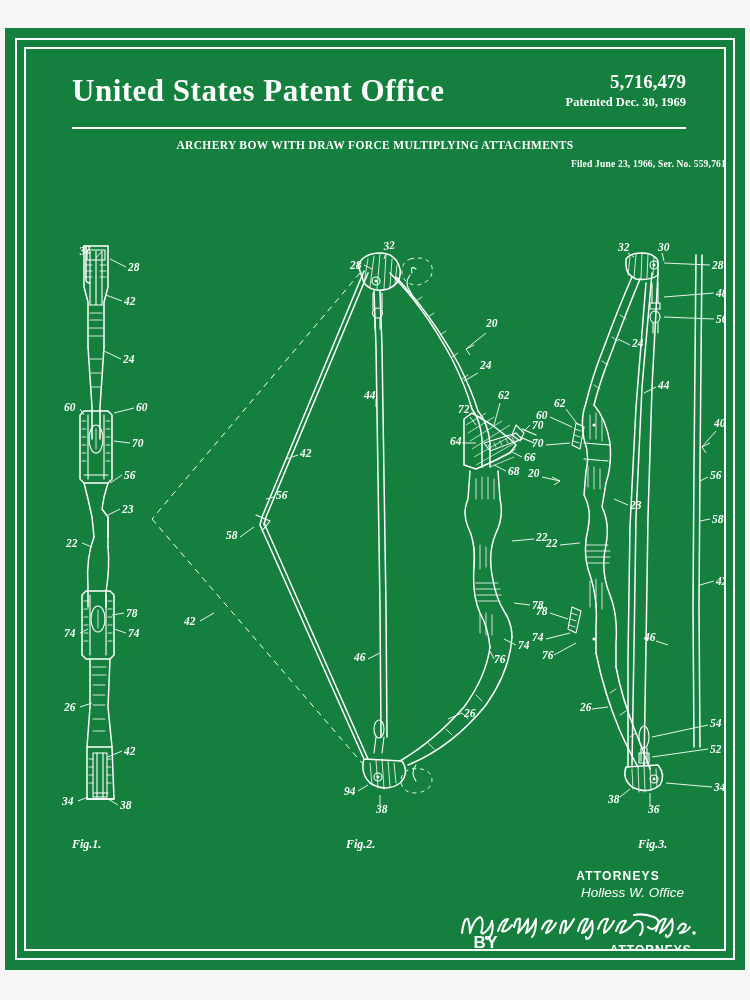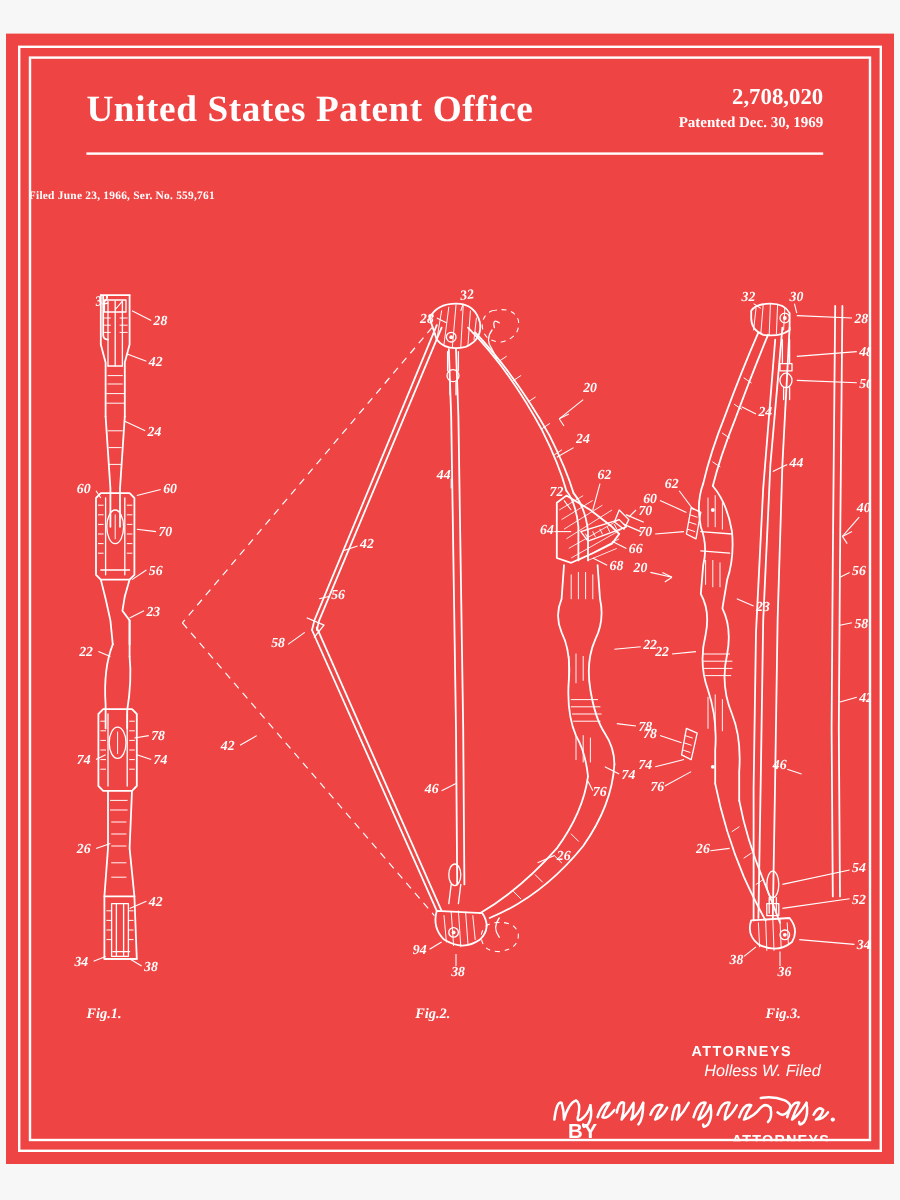--- a/index.html
+++ b/index.html
@@ -1,32 +1,32 @@
 <!DOCTYPE html>
 <html><head>
 <meta charset="utf-8">
 <title>Patent Blueprint</title>
 <style>
   html,body{margin:0;padding:0;background:#f7f7f7;}
   body{width:750px;height:1000px;overflow:hidden;font-family:"Liberation Serif",serif;}
-  #sheet{position:absolute;left:5px;top:28px;width:740px;height:942px;background:#ef4444;}
+  #sheet{position:absolute;left:5px;top:28px;width:740px;height:942px;background:#15803d;}
   .bdr-out{position:absolute;left:10px;top:10px;right:10px;bottom:10px;border:2px solid #ffffff;}
   .bdr-in{position:absolute;left:19px;top:19px;right:19px;bottom:19px;border:2px solid #ffffff;}
   #inner{position:absolute;left:19px;top:19px;right:19px;bottom:19px;overflow:hidden;}
   .hdr{position:absolute;left:0;right:0;top:0;height:110px;}
   .office-title{position:absolute;left:48px;top:26px;font-family:"Liberation Serif",serif;
       font-weight:bold;font-size:31px;color:#fff;letter-spacing:.5px;white-space:nowrap;}
   .pat-no{position:absolute;right:40px;top:24px;font-family:"Liberation Serif",serif;
       font-weight:bold;font-size:19px;color:#fff;text-align:right;white-space:nowrap;}
   .pat-date{position:absolute;right:40px;top:48px;font-family:"Liberation Serif",serif;
       font-weight:bold;font-size:12.5px;color:#fff;text-align:center;white-space:nowrap;}
   .hrule{position:absolute;left:48px;right:40px;top:80px;height:2px;background:#fff;}
   .inv-title{position:absolute;left:0;right:0;top:92px;text-align:center;color:#fff;
       font-family:"Liberation Serif",serif;font-weight:bold;font-size:11.5px;letter-spacing:.35px;}
-  .filed{position:absolute;left:0;right:0;top:112px;text-align:left;color:#fff;
+  .filed{position:absolute;left:0;right:0;top:112px;text-align:right;color:#fff;
       font-family:"Liberation Serif",serif;font-weight:bold;font-size:9.5px;letter-spacing:.2px;}
   #draw{position:absolute;left:0;top:0;width:702px;height:904px;}
   .cap{position:absolute;color:#fff;font-family:"Liberation Serif",serif;font-weight:bold;
       font-style:italic;font-size:12px;}
   .foot{position:absolute;color:#fff;font-family:"Liberation Sans",sans-serif;}
   .f-inv{right:66px;top:822px;font-size:12px;font-weight:bold;letter-spacing:1.2px;}
   .f-name{right:42px;top:838px;font-size:13.5px;font-style:italic;}
   .f-by{right:228px;top:886px;font-size:17px;font-weight:bold;letter-spacing:.5px;}
   .f-att{right:30px;top:896px;font-size:12px;font-weight:bold;letter-spacing:1px;text-align:center;}
   .sig{position:absolute;right:28px;top:860px;width:240px;height:38px;}
@@ -35,23 +35,24 @@
 <body>
 
 <div id="sheet">
   <div class="bdr-out"></div>
   <div class="bdr-in"></div>
 
   <div id="inner">
 
     <div class="hdr">
       <div class="office-title">United States Patent Office</div>
-      <div class="pat-no">2,708,020</div>
+      <div class="pat-no">5,716,479</div>
       <div class="pat-date">Patented Dec. 30, 1969</div>
       <div class="hrule"></div>
+      <div class="inv-title">ARCHERY BOW WITH DRAW FORCE MULTIPLYING ATTACHMENTS</div>
       <div class="filed">Filed June 23, 1966, Ser. No. 559,761</div>
     </div>
 
     <svg id="draw" viewBox="0 0 702 904">
       <defs>
         <style>
           .ln{fill:none;stroke:#fff;stroke-width:1.5;stroke-linecap:round;stroke-linejoin:round;}
           .ln2{fill:none;stroke:#fff;stroke-width:1.1;stroke-linecap:round;stroke-linejoin:round;}
           .thin{fill:none;stroke:#fff;stroke-width:.8;stroke-linecap:round;}
           .hatch{fill:none;stroke:#fff;stroke-width:.7;}
@@ -372,21 +373,21 @@
         <text class="num" x="624" y="766">36</text>
         <path class="lead" d="M626 758 L626 746"></path>
       </g>
     </svg>
 
     <div class="cap" style="left:48px;top:790px">Fig.1.</div>
     <div class="cap" style="left:322px;top:790px">Fig.2.</div>
     <div class="cap" style="left:614px;top:790px">Fig.3.</div>
 
     <div class="foot f-inv">ATTORNEYS</div>
-    <div class="foot f-name">Holless  W. Filed</div>
+    <div class="foot f-name">Holless  W. Office</div>
     <div class="foot f-by">BY</div>
 
     <svg class="sig" viewBox="0 0 240 38">
       <g fill="none" stroke="#fff" stroke-width="2.1" stroke-linecap="round" stroke-linejoin="round">
         <path d="M4 26 Q6 10 10 12 Q12 18 12 26 Q16 12 22 10 Q26 12 24 22 Q22 28 26 26 Q32 22 34 14"></path>
         <path d="M34 14 Q36 24 32 30 Q28 34 28 30"></path>
         <path d="M40 24 Q44 12 50 12 Q46 18 44 24 Q48 26 54 18"></path>
         <path d="M56 20 Q58 10 62 12 Q62 20 60 26 Q66 20 70 12 Q70 22 68 26 Q74 22 78 12"></path>
         <path d="M78 12 Q78 26 74 30"></path>
         <path d="M84 22 Q88 12 94 14 Q90 20 88 26 Q94 24 98 16"></path>

